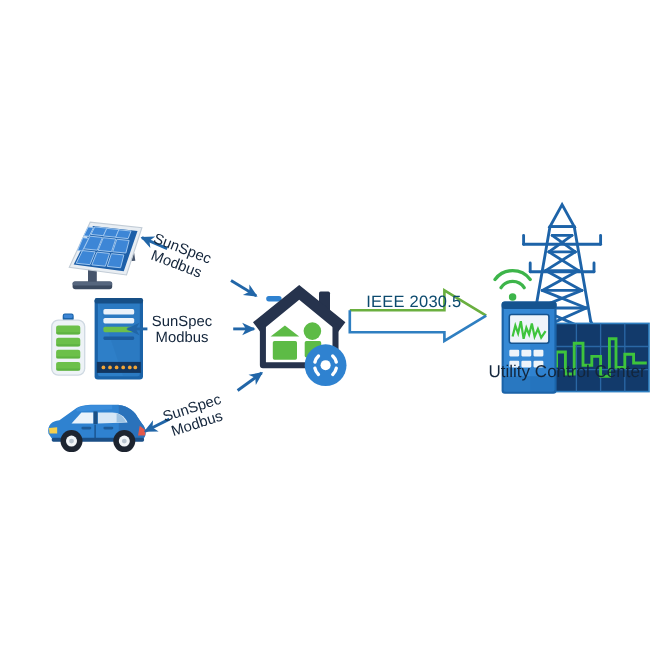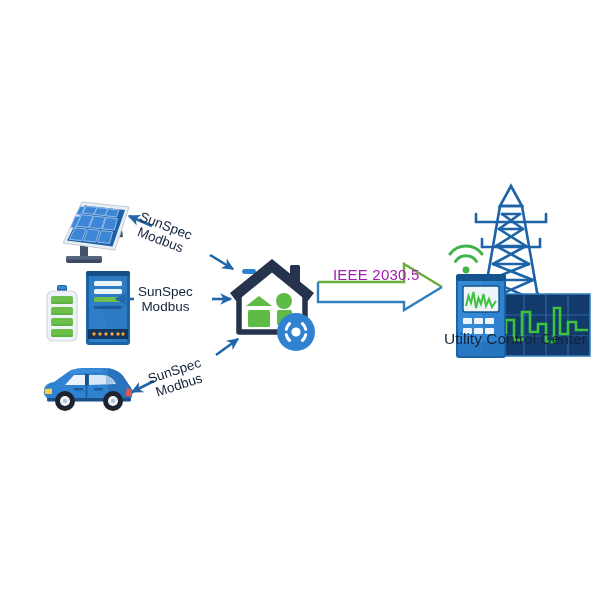--- a/index.html
+++ b/index.html
@@ -31,21 +31,21 @@
     white-space: nowrap;
     text-align: center;
     font-weight: 400;
   }
   .proto-label .l2 { display: block; }
 
   .ieee-label {
     position: absolute;
     font-family: "Liberation Sans", sans-serif;
     font-size: 15px;
-    color: #a21caf;
+    color: #0c4a6e;
     white-space: nowrap;
     letter-spacing: 0.2px;
   }
 
   .ucc-label {
     position: absolute;
     font-family: "Liberation Sans", sans-serif;
     font-size: 15.5px;
     color: #13263c;
     white-space: nowrap;

